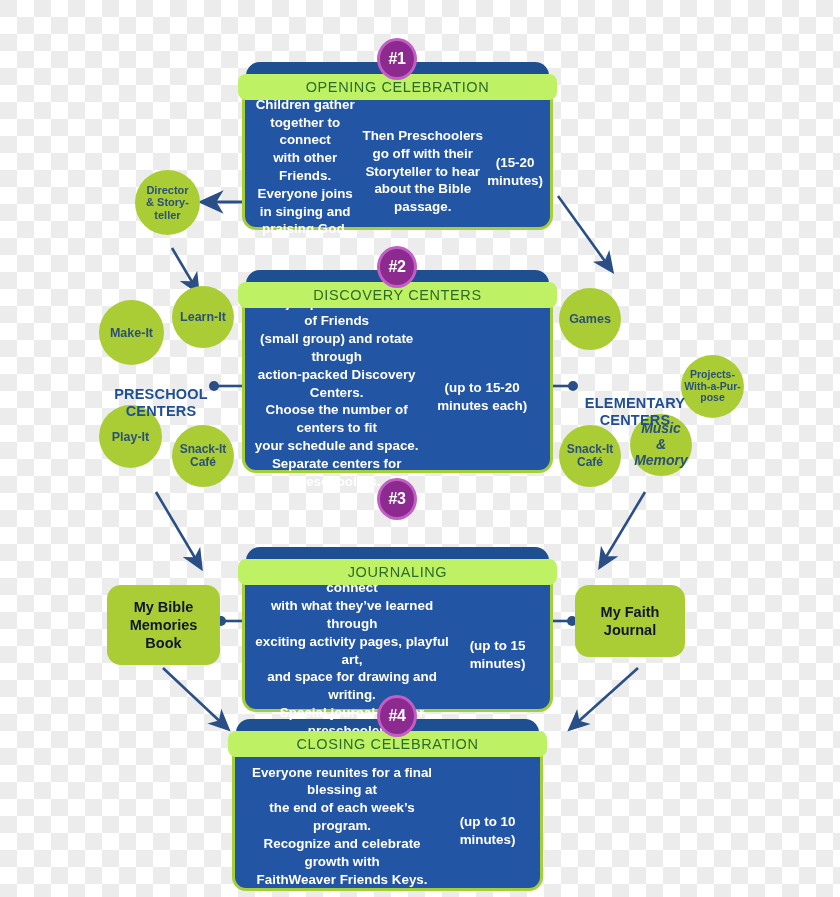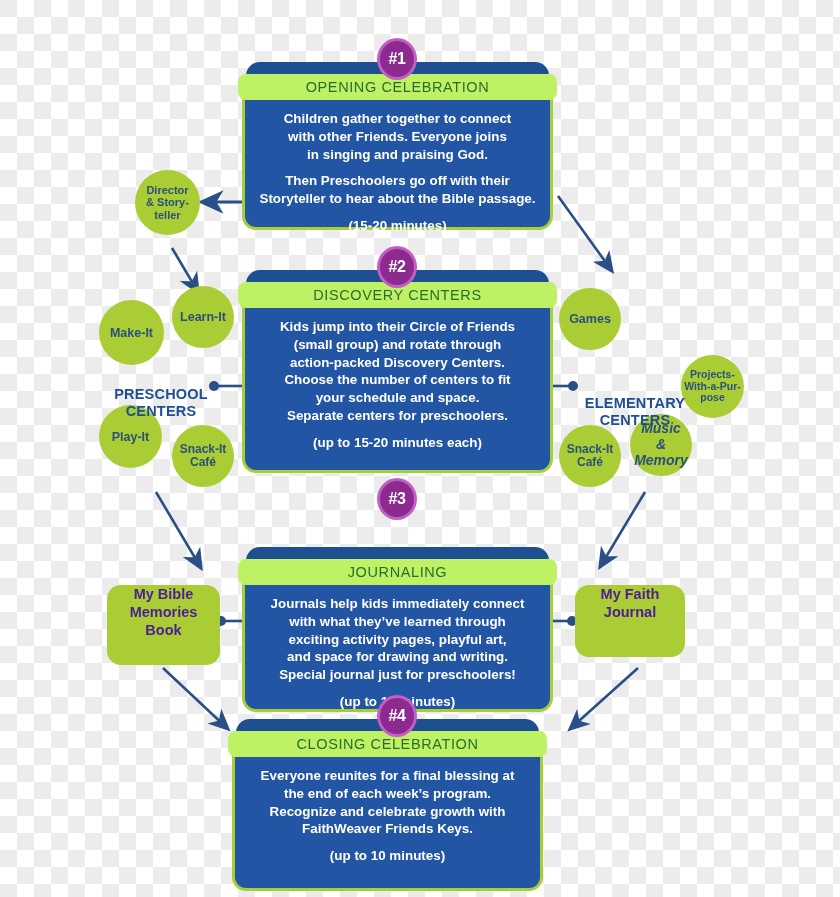--- a/index.html
+++ b/index.html
@@ -41,21 +41,21 @@
   .card .band-title{
     color:#2d6b2d;
     font-size:14.5px;
     letter-spacing:.6px;
     font-weight:400;
     white-space:nowrap;
   }
   .card .content{
     position:absolute;left:0;right:0;top:40px;bottom:6px;
     z-index:2;
-    display:flex;flex-direction:column;align-items:center;justify-content:flex-start;
+    display:flex;flex-direction:row;align-items:center;justify-content:flex-start;
     padding:8px 10px 0 10px;
     box-sizing:border-box;
   }
   .card .content p{
     margin:0;
     color:#ffffff;
     font-size:13.4px;
     font-weight:bold;
     line-height:1.33;
     text-align:center;
@@ -87,23 +87,23 @@
     color:#2b5179;
     font-weight:bold;
     line-height:1.12;
     box-sizing:border-box;
     z-index:4;
   }
   .pill{
     position:absolute;
     background:#aacd36;
     border-radius:14px;
-    display:flex;align-items:flex-start;justify-content:center;
-    text-align:center;
-    color:#4c1d95;
+    display:flex;align-items:center;justify-content:center;
+    text-align:center;
+    color:#0f172a;
     font-weight:bold;
     font-size:14.5px;
     line-height:1.25;
     z-index:4;
   }
   .grouplabel{
     position:absolute;
     color:#1f4e93;
     font-weight:bold;
     font-size:14.5px;

